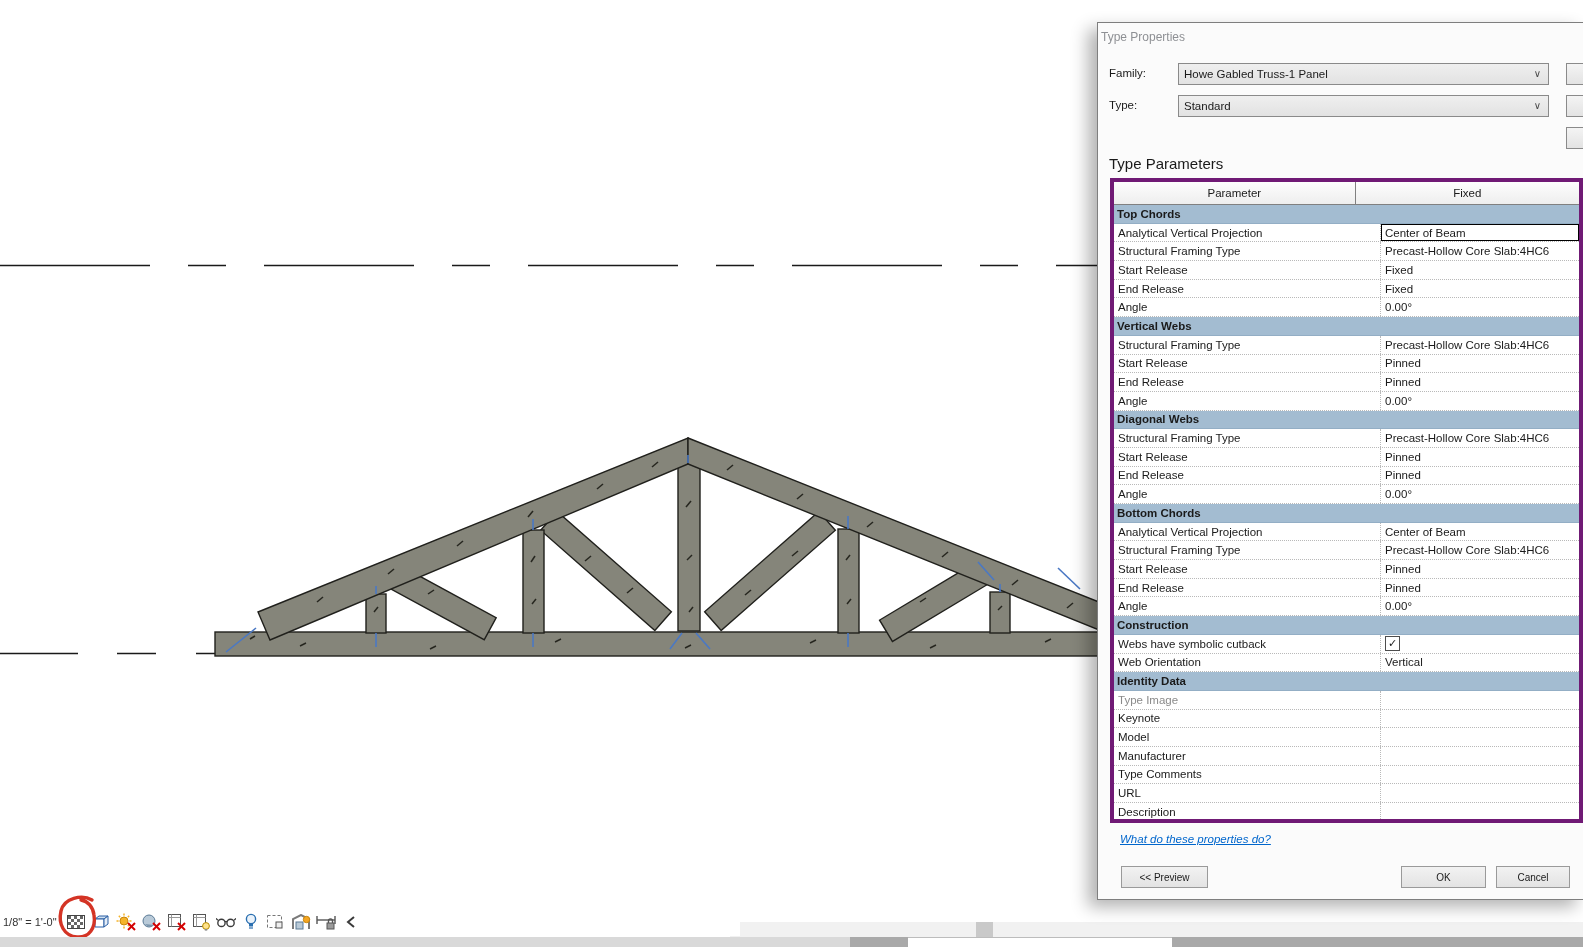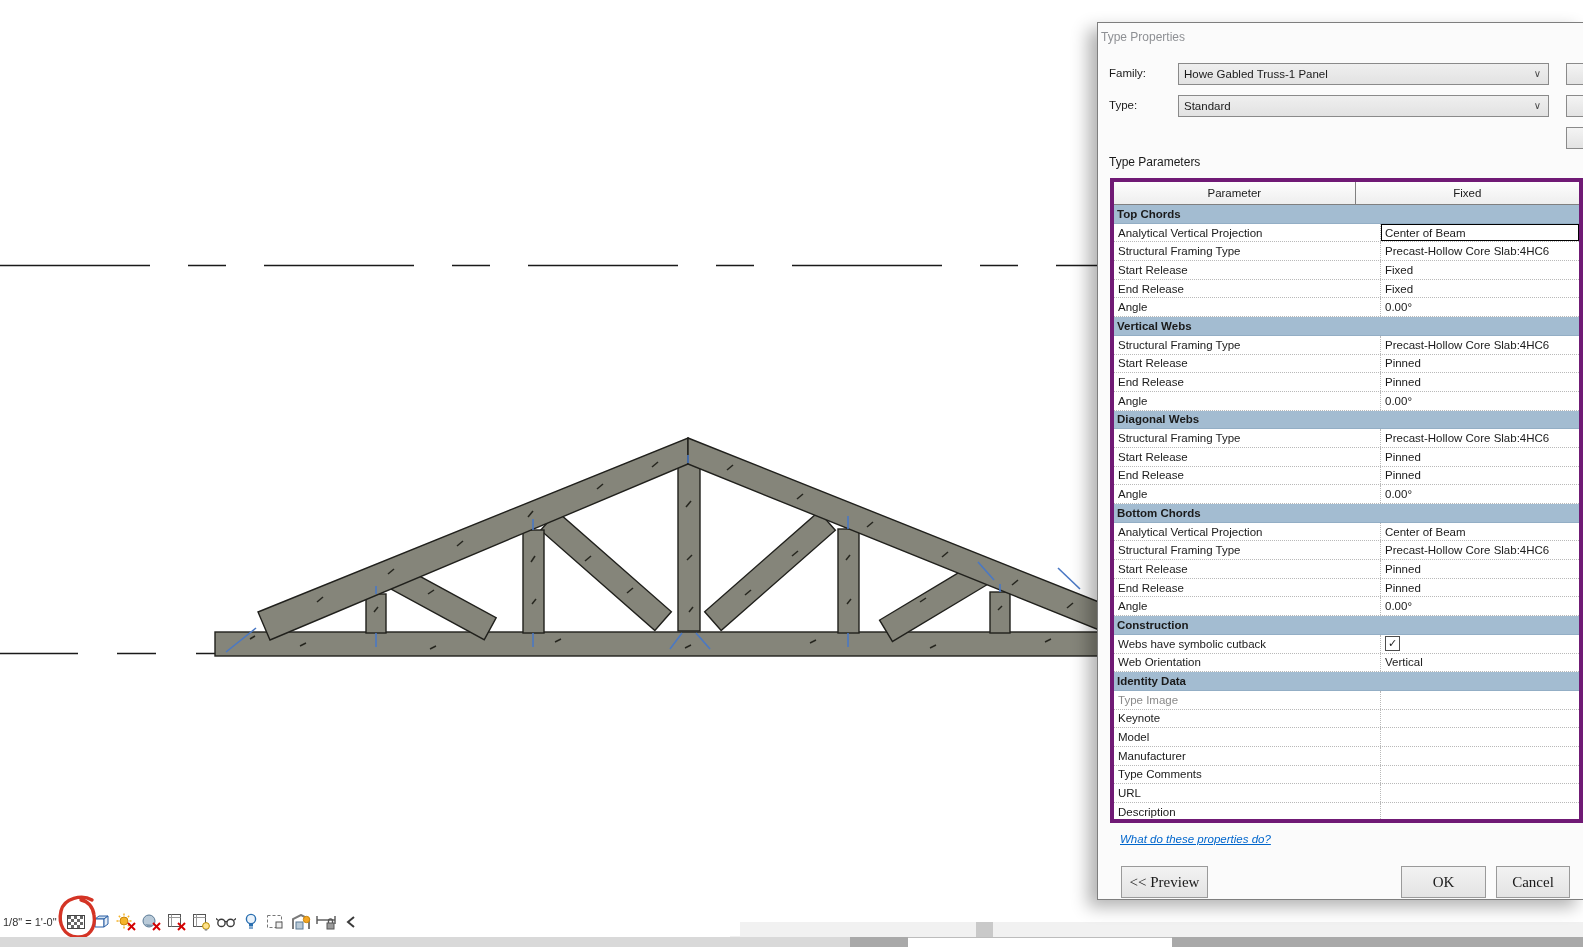--- a/index.html
+++ b/index.html
@@ -22,21 +22,21 @@
   .combo{
     position:absolute;left:80px;width:371px;height:22px;box-sizing:border-box;
     background:linear-gradient(#efefef,#e2e2e2);border:1px solid #8a8a8a;
     display:flex;align-items:center;padding-left:5px;font-size:11.5px;
   }
   .combo .chev{margin-left:auto;margin-right:7px;color:#4a4a4a;font-size:10px;line-height:1;}
   .sliver-btn{
     position:absolute;left:468px;width:30px;height:22px;box-sizing:border-box;
     background:linear-gradient(#f4f4f4,#e3e3e3);border:1px solid #8a8a8a;
   }
-  .tp-label{position:absolute;left:11px;top:132px;font-size:12px;}
+  .tp-label{position:absolute;left:11px;top:132px;font-size:15px;}
   
   .ptable{
     position:absolute;left:12px;top:155px;width:473px;height:645px;
     border:4px solid #701a75;box-sizing:border-box;background:#ffffff;overflow:hidden;
   }
   .pt-head{display:flex;height:22px;background:linear-gradient(#fdfdfd,#eeeeee);
     border-bottom:1px solid #808080;font-size:11.5px;}
   .pt-head .h1{width:266px;text-align:center;line-height:22px;border-right:1px solid #808080;box-sizing:border-box;}
   .pt-head .h2{width:246px;text-align:center;line-height:22px;}
   .pt-body{position:relative;height:622px;overflow:hidden;background:#fff;}
@@ -44,22 +44,22 @@
   .trow.section{background:#a3bcd1;font-weight:bold;padding-left:3px;align-items:center;border-bottom:1px solid #93aec5;}
   .cell{box-sizing:border-box;display:flex;align-items:center;overflow:hidden;white-space:nowrap;}
   .cell.param{width:266px;padding-left:4px;}
   .cell.param.muted{color:#8a8a8a;}
   .cell.value{flex:1;padding-left:4px;border-left:1px dotted #b9b9b9;}
   .cell.value.focused{box-shadow:inset 0 0 0 1px #000;}
   .cb{width:13px;height:13px;border:1px solid #4d4d4d;background:#fff;display:flex;
     align-items:center;justify-content:center;font-size:11px;color:#1a1a1a;line-height:1;}
   .help-link{position:absolute;left:22px;top:810px;color:#0066cc;text-decoration:underline;font-size:11.5px;cursor:pointer;font-style:italic;}
   .btn{
-    position:absolute;height:32px;box-sizing:border-box;background:linear-gradient(#f2f2f2,#e3e3e3);
-    border:1px solid #9a9a9a;font-size:15px;display:flex;align-items:center;justify-content:center;font-family:Liberation Serif, serif;
+    position:absolute;height:22px;box-sizing:border-box;background:linear-gradient(#f2f2f2,#e3e3e3);
+    border:1px solid #9a9a9a;font-size:10px;display:flex;align-items:center;justify-content:center;
   }
   #btn-preview{left:23px;top:843px;width:87px;}
   #btn-ok{left:303px;top:843px;width:85px;}
   #btn-cancel{left:398px;top:843px;width:74px;}
   
   .statusbar{position:absolute;left:0;top:908px;width:740px;height:28px;display:flex;align-items:center;background:#fff;}
   .scale-text{font-size:11px;color:#333;margin-left:3px;white-space:nowrap;}
   .vc-icons{display:flex;align-items:center;gap:5px;margin-left:9px;}
   .vc-icons .ic{width:20px;height:20px;display:flex;align-items:center;justify-content:center;}
   .hscroll{position:absolute;left:730px;top:922px;width:853px;height:15px;background:#f1f1f1;}

